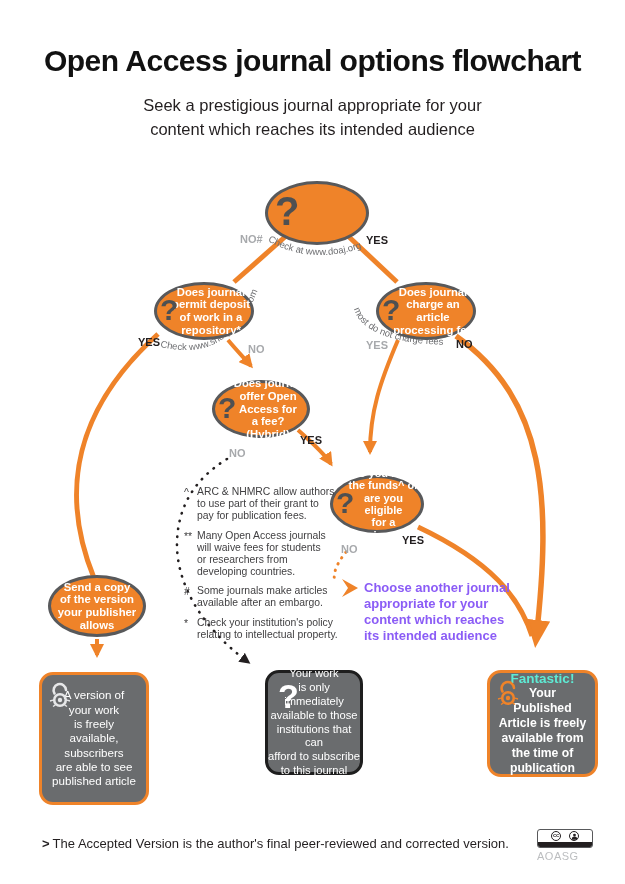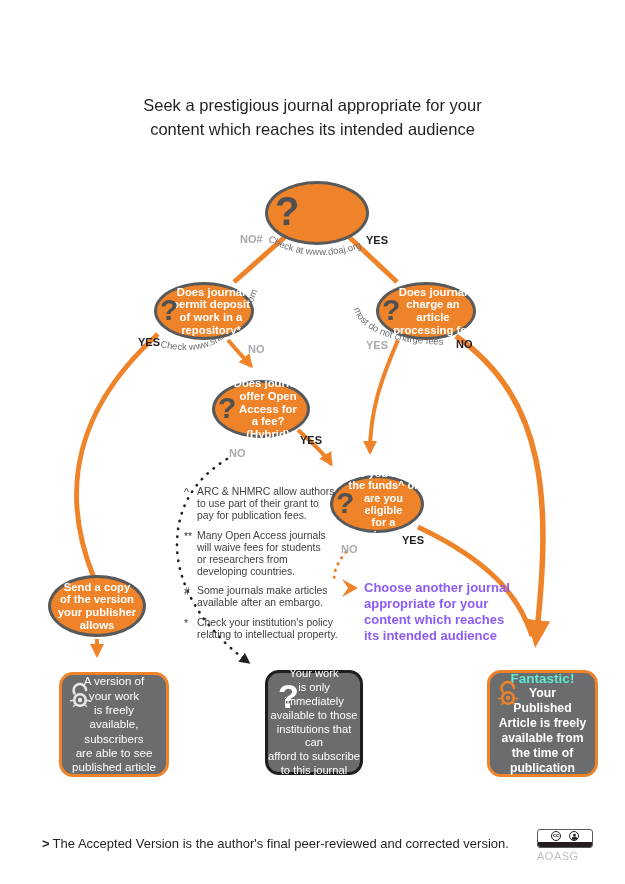--- a/index.html
+++ b/index.html
@@ -44,20 +44,21 @@
     display:flex;align-items:center;justify-content:center;font-size:5.5px;font-weight:bold;color:#231F20;line-height:1;}
   .cc-bar{height:5px;background:#231F20;}
   .credit{position:absolute;left:537px;top:850px;width:56px;
     font-size:11px;color:#BCBEC0;letter-spacing:0.5px;}
 </style>
 </head>
 <body>
 
 <div class="canvas">
 
+  <h1 class="page-title">Open Access journal options flowchart</h1>
   <div class="subtitle">Seek a prestigious journal appropriate for your
 content which reaches its intended audience</div>
 
   <svg class="overlay" width="625" height="884" viewBox="0 0 625 884">
     <defs>
       <marker id="mOr" markerUnits="userSpaceOnUse" markerWidth="14" markerHeight="14" refX="11" refY="7" orient="auto">
         <path d="M0,0 L14,7 L0,14 Z" fill="#EF8329"></path>
       </marker>
       <marker id="mBig" markerUnits="userSpaceOnUse" markerWidth="28" markerHeight="24" refX="20" refY="12" orient="auto">
         <path d="M0,0 L28,12 L0,24 Z" fill="#EF8329"></path>
@@ -160,21 +161,21 @@
       <span class="fn-text">Check your institution's policy
 relating to intellectual property.</span>
     </div>
   </div>
 
   <div class="choose">Choose another journal
 appropriate for your
 content which reaches
 its intended audience</div>
 
-  <div class="obox orange" style="left:59px;top:672px;width:110px;height:105px">
+  <div class="obox orange" style="left:39px;top:672px;width:110px;height:133px">
     <svg class="oa-icon" width="24" height="28" viewBox="0 0 24 28">
       <path d="M6.5,12.5 A6.2,6.2 0 1 1 18,9" fill="none" stroke="#E6E7E8" stroke-width="2.6" stroke-linecap="round"></path>
       <circle cx="12" cy="19" r="5.8" fill="none" stroke="#E6E7E8" stroke-width="2.6"></circle>
       <circle cx="12" cy="19" r="2.2" fill="#E6E7E8"></circle>
       <path d="M2,20 l3,-0.8 M22,20 l-3,-0.8 M5,25.5 l2.4,-1.6 M19,25.5 l-2.4,-1.6" stroke="#E6E7E8" stroke-width="1.3"></path>
     </svg>
     <span class="btext">A version of
 your work
 is freely
 available,

